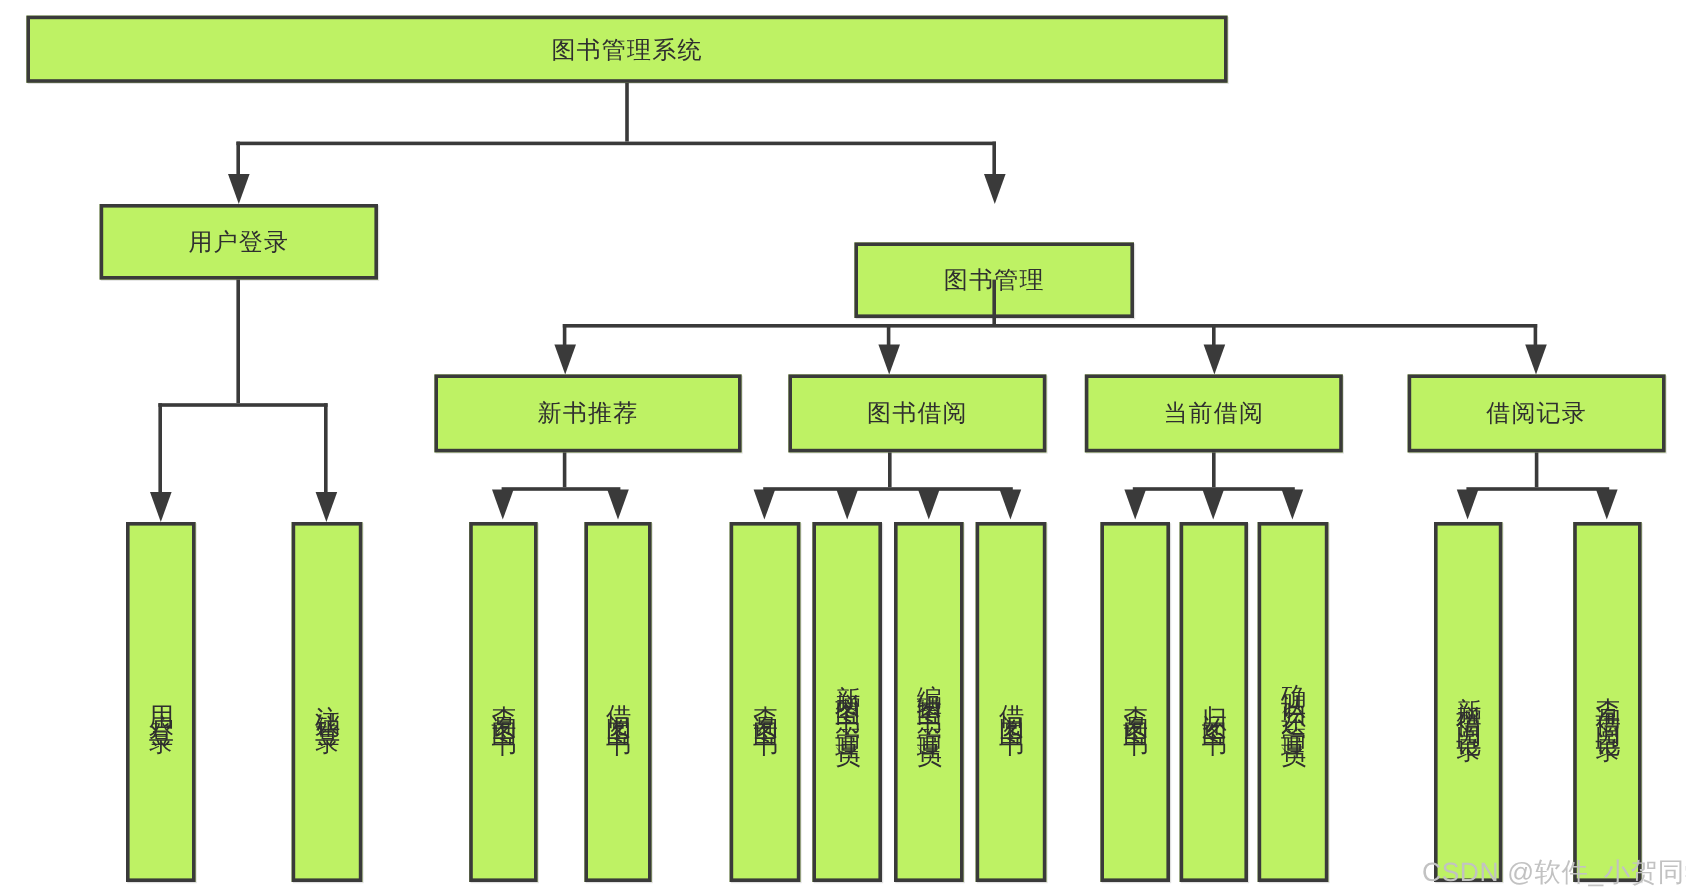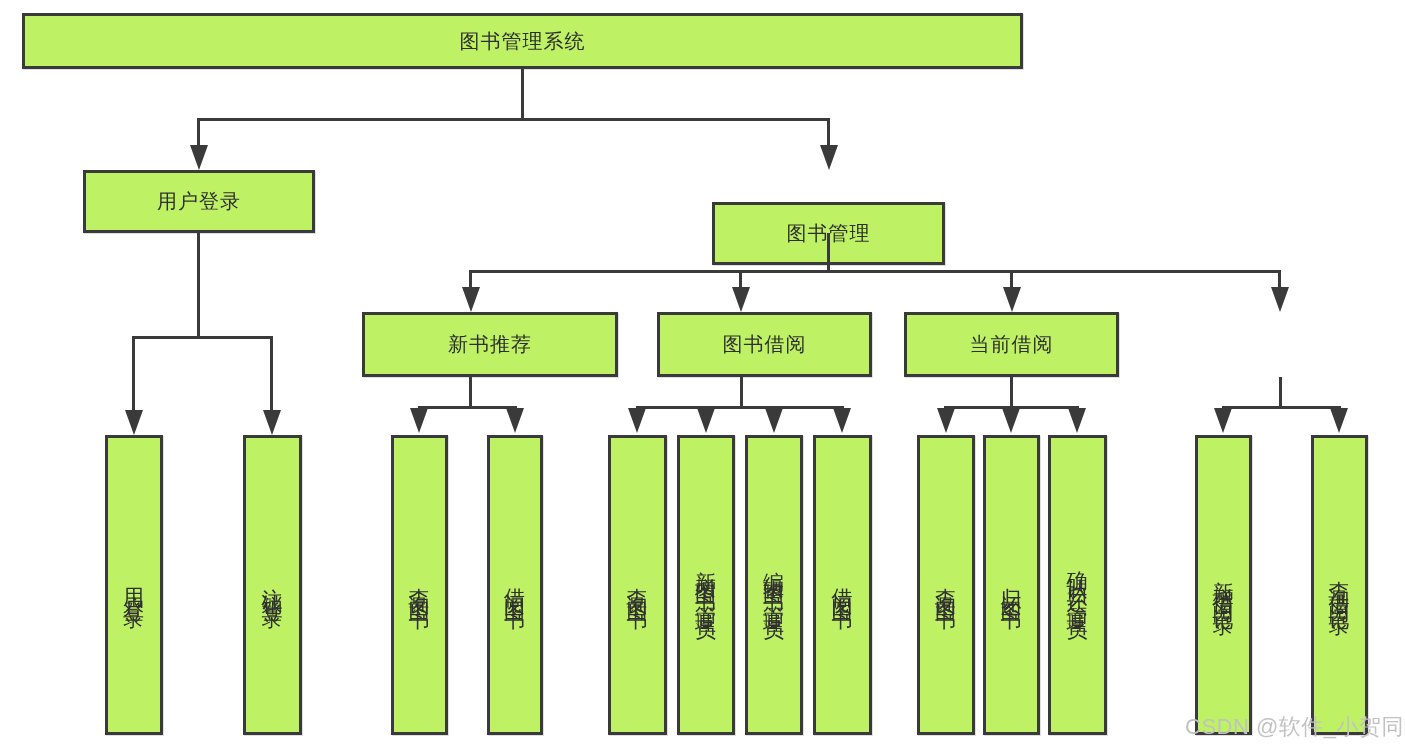--- a/index.html
+++ b/index.html
@@ -88,20 +88,21 @@
   <div class="vline" style="left:739px;top:270px;height:18px;"></div>
   <div class="arrow" style="left:732px;top:287px;"></div>
   <div class="vline" style="left:1010px;top:270px;height:18px;"></div>
   <div class="arrow" style="left:1003px;top:287px;"></div>
   <div class="vline" style="left:1278px;top:270px;height:18px;"></div>
   <div class="arrow" style="left:1271px;top:287px;"></div>
 
   <div class="box hbox" style="left:362px;top:312px;width:256px;height:65px;">新书推荐</div>
   <div class="box hbox" style="left:657px;top:312px;width:215px;height:65px;">图书借阅</div>
   <div class="box hbox" style="left:904px;top:312px;width:215px;height:65px;">当前借阅</div>
+  <div class="box hbox" style="left:1173px;top:312px;width:215px;height:65px;">借阅记录</div>
 
   <div class="vline" style="left:469px;top:377px;height:29px;"></div>
   <div class="hline" style="left:418px;top:406px;width:99px;"></div>
   <div class="arrow" style="left:410px;top:408px;"></div>
   <div class="arrow" style="left:506px;top:408px;"></div>
 
   <div class="vline" style="left:740px;top:377px;height:29px;"></div>
   <div class="hline" style="left:636px;top:406px;width:208px;"></div>
   <div class="arrow" style="left:628px;top:408px;"></div>
   <div class="arrow" style="left:697px;top:408px;"></div>

